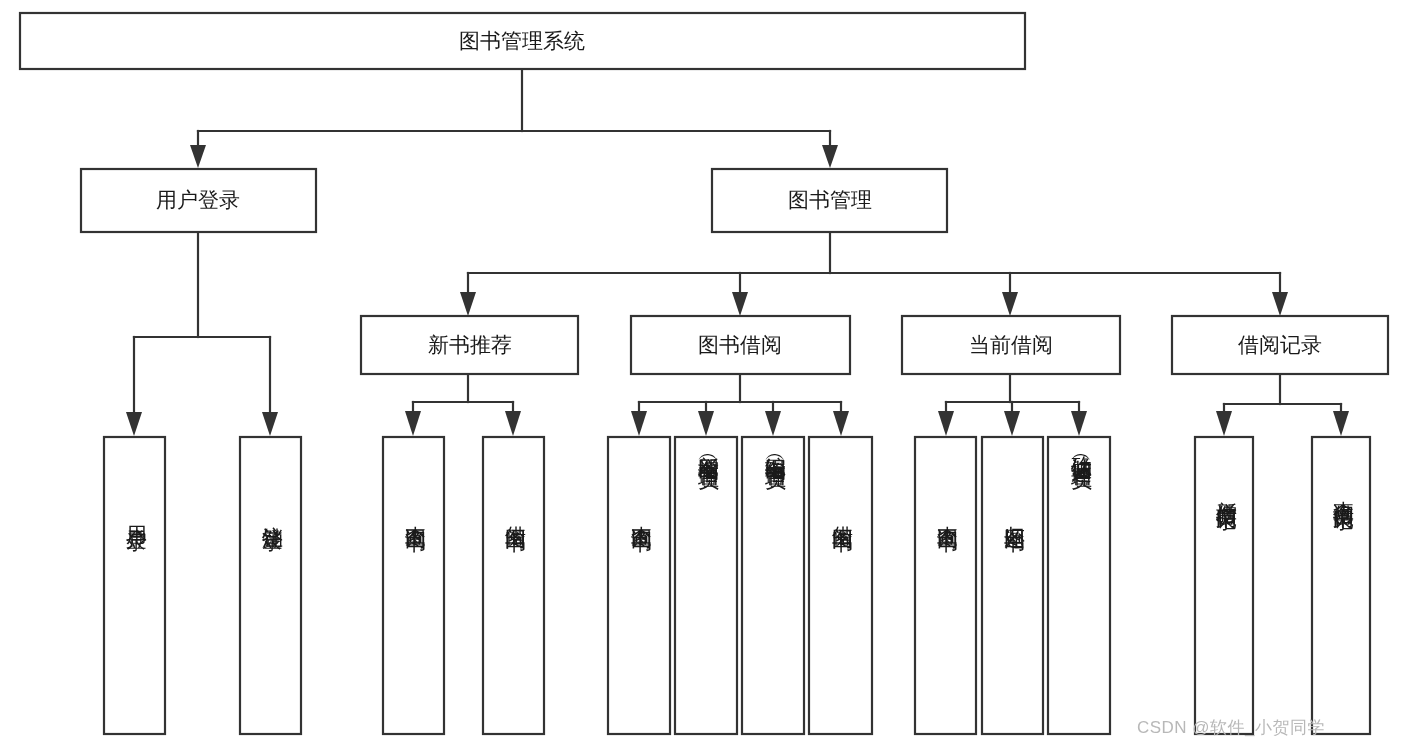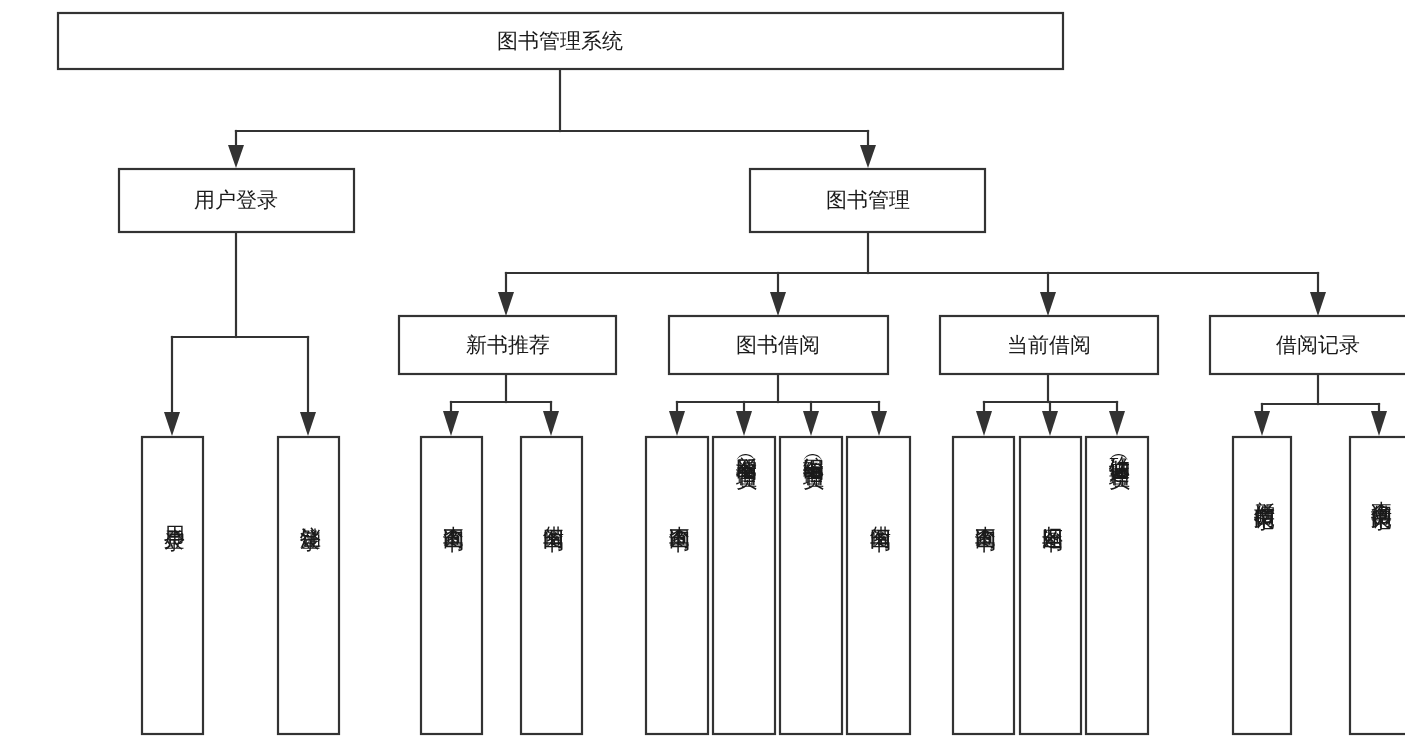--- a/index.html
+++ b/index.html
@@ -11,21 +11,20 @@
     width: 1405px;
     height: 747px;
     font-family: "Liberation Sans", "DejaVu Sans", sans-serif;
     overflow: hidden;
     position: relative;
   }
   #diagram-root {
     position: relative;
     width: 1333px;
     height: 747px;
-    margin-left: 38px;
   }
   svg#tree-svg {
     position: absolute;
     left: 0;
     top: 0;
     width: 1405px;
     height: 747px;
     display: block;
   }
   .node-box {
@@ -223,14 +222,15 @@
       <rect class="node-box" x="1195" y="437" width="58" height="297"></rect>
       <text class="node-label-v" x="1227" y="490">新增借阅记录</text>
     </g>
     <g>
       <rect class="node-box" x="1312" y="437" width="58" height="297"></rect>
       <text class="node-label-v" x="1344" y="490">查询借阅记录</text>
     </g>
 
   </svg>
 
+  <div class="watermark-text">CSDN @软件_小贺同学</div>
 
 </div>
 
 </body></html>

